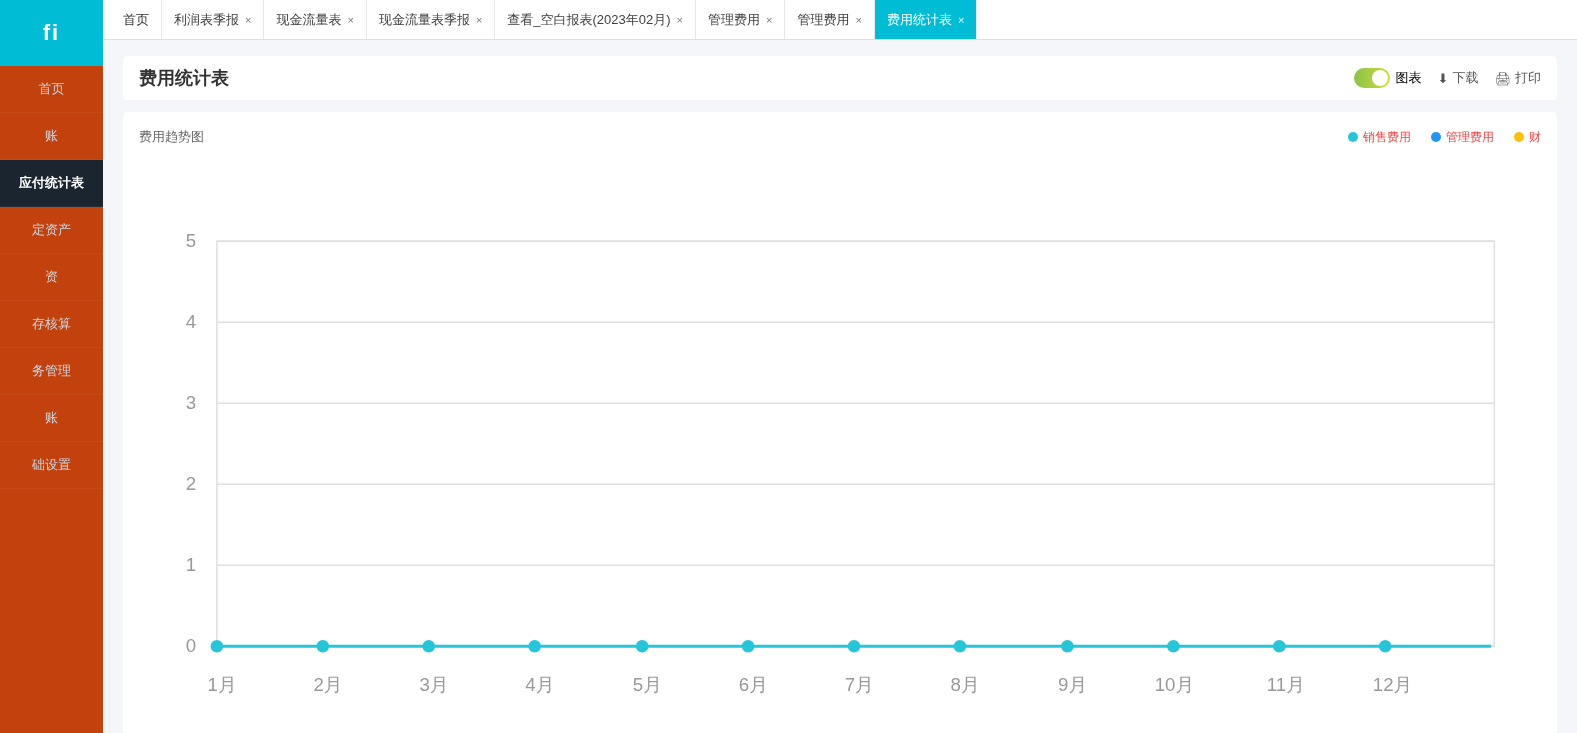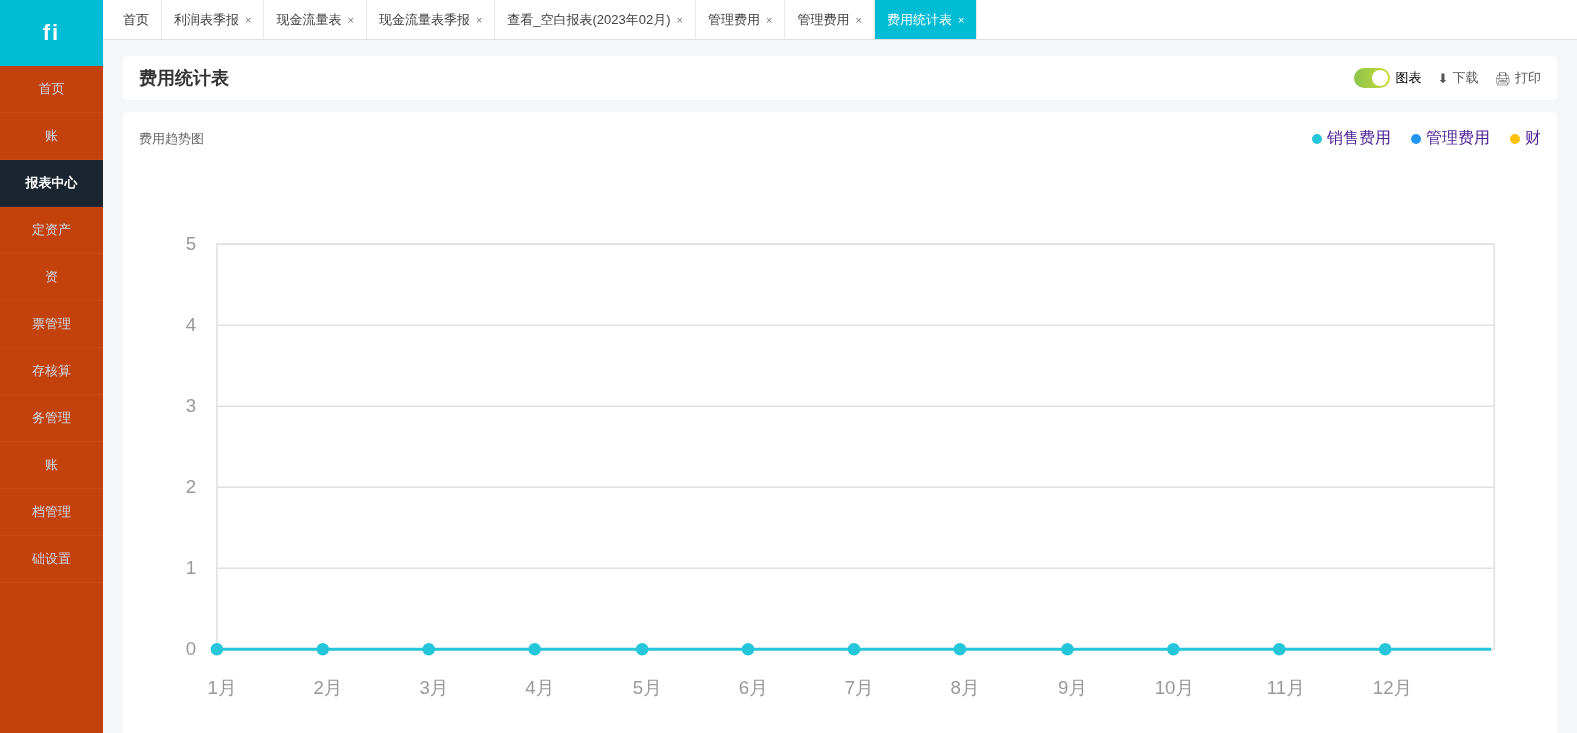--- a/index.html
+++ b/index.html
@@ -163,22 +163,22 @@
     }
     .chart-legend {
       display: flex;
       align-items: center;
       gap: 20px;
     }
     .legend-item {
       display: flex;
       align-items: center;
       gap: 5px;
-      font-size: 16px;
-      color: #4c1d95;
+      font-size: 12px;
+      color: #ef4444;
     }
     .legend-dot {
       width: 10px;
       height: 10px;
       border-radius: 50%;
     }
 
     
     .chart-svg-wrapper {
       width: 100%;
@@ -191,28 +191,26 @@
       overflow: hidden;
     }
   </style>
 </head>
 <body>
 
 <div class="sidebar">
   <div class="sidebar-logo">fi</div>
   <div class="sidebar-item">首页</div>
   <div class="sidebar-item">账</div>
-  <div class="sidebar-item active">报表中心</div>
+  <div class="sidebar-item active">应付统计表</div>
   <div class="sidebar-item">定资产</div>
   <div class="sidebar-item">资</div>
-  <div class="sidebar-item">票管理</div>
   <div class="sidebar-item">存核算</div>
   <div class="sidebar-item">务管理</div>
   <div class="sidebar-item">账</div>
-  <div class="sidebar-item">档管理</div>
   <div class="sidebar-item">础设置</div>
 </div>
 
 <div class="main">
 
   <div class="tab-bar">
     <div class="tab">首页</div>
     <div class="tab">
       <span>利润表季报</span>
       <span class="close-btn">×</span>

